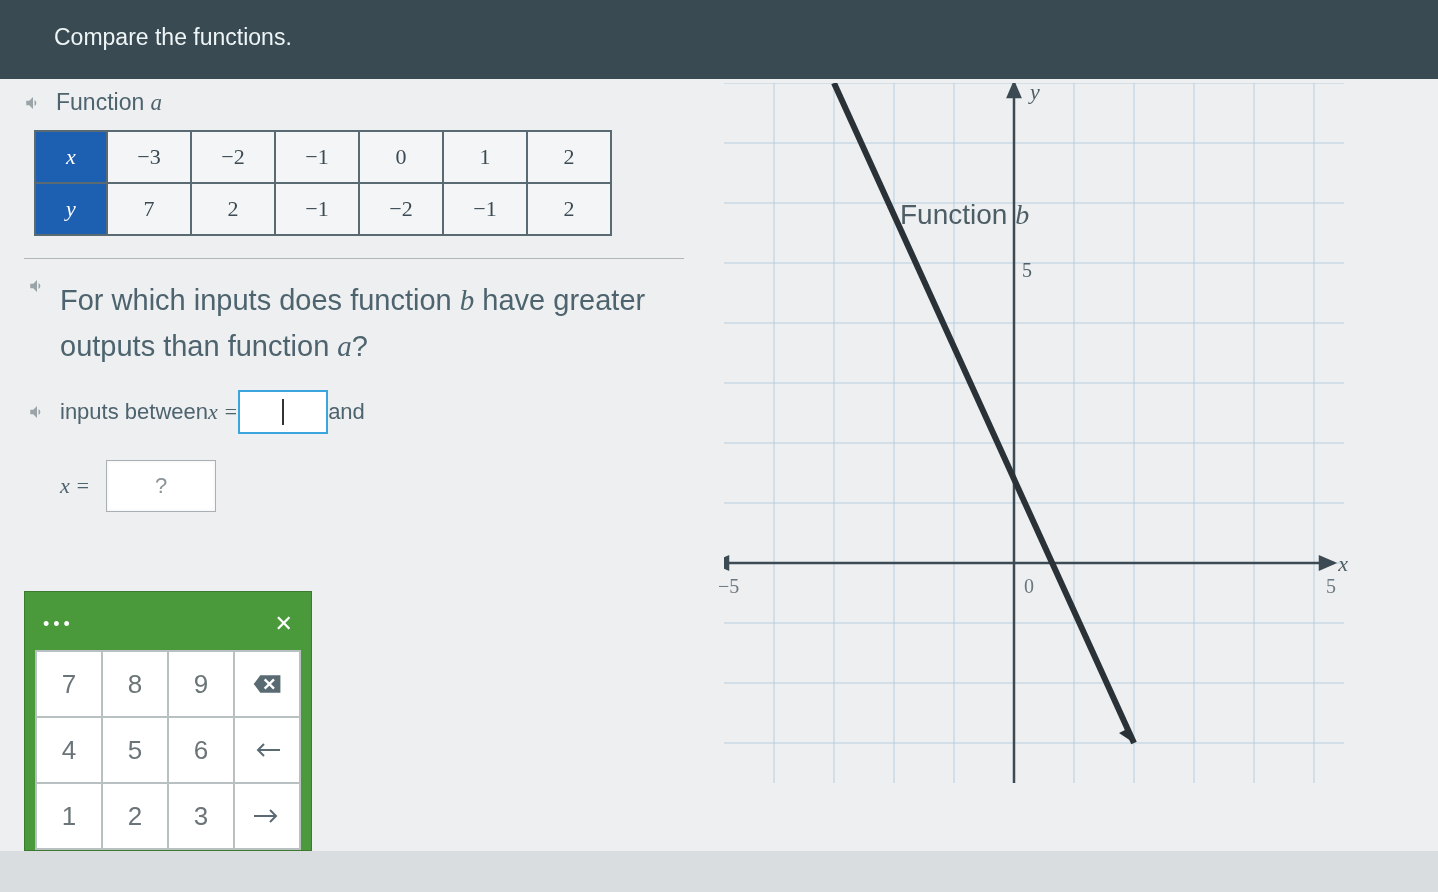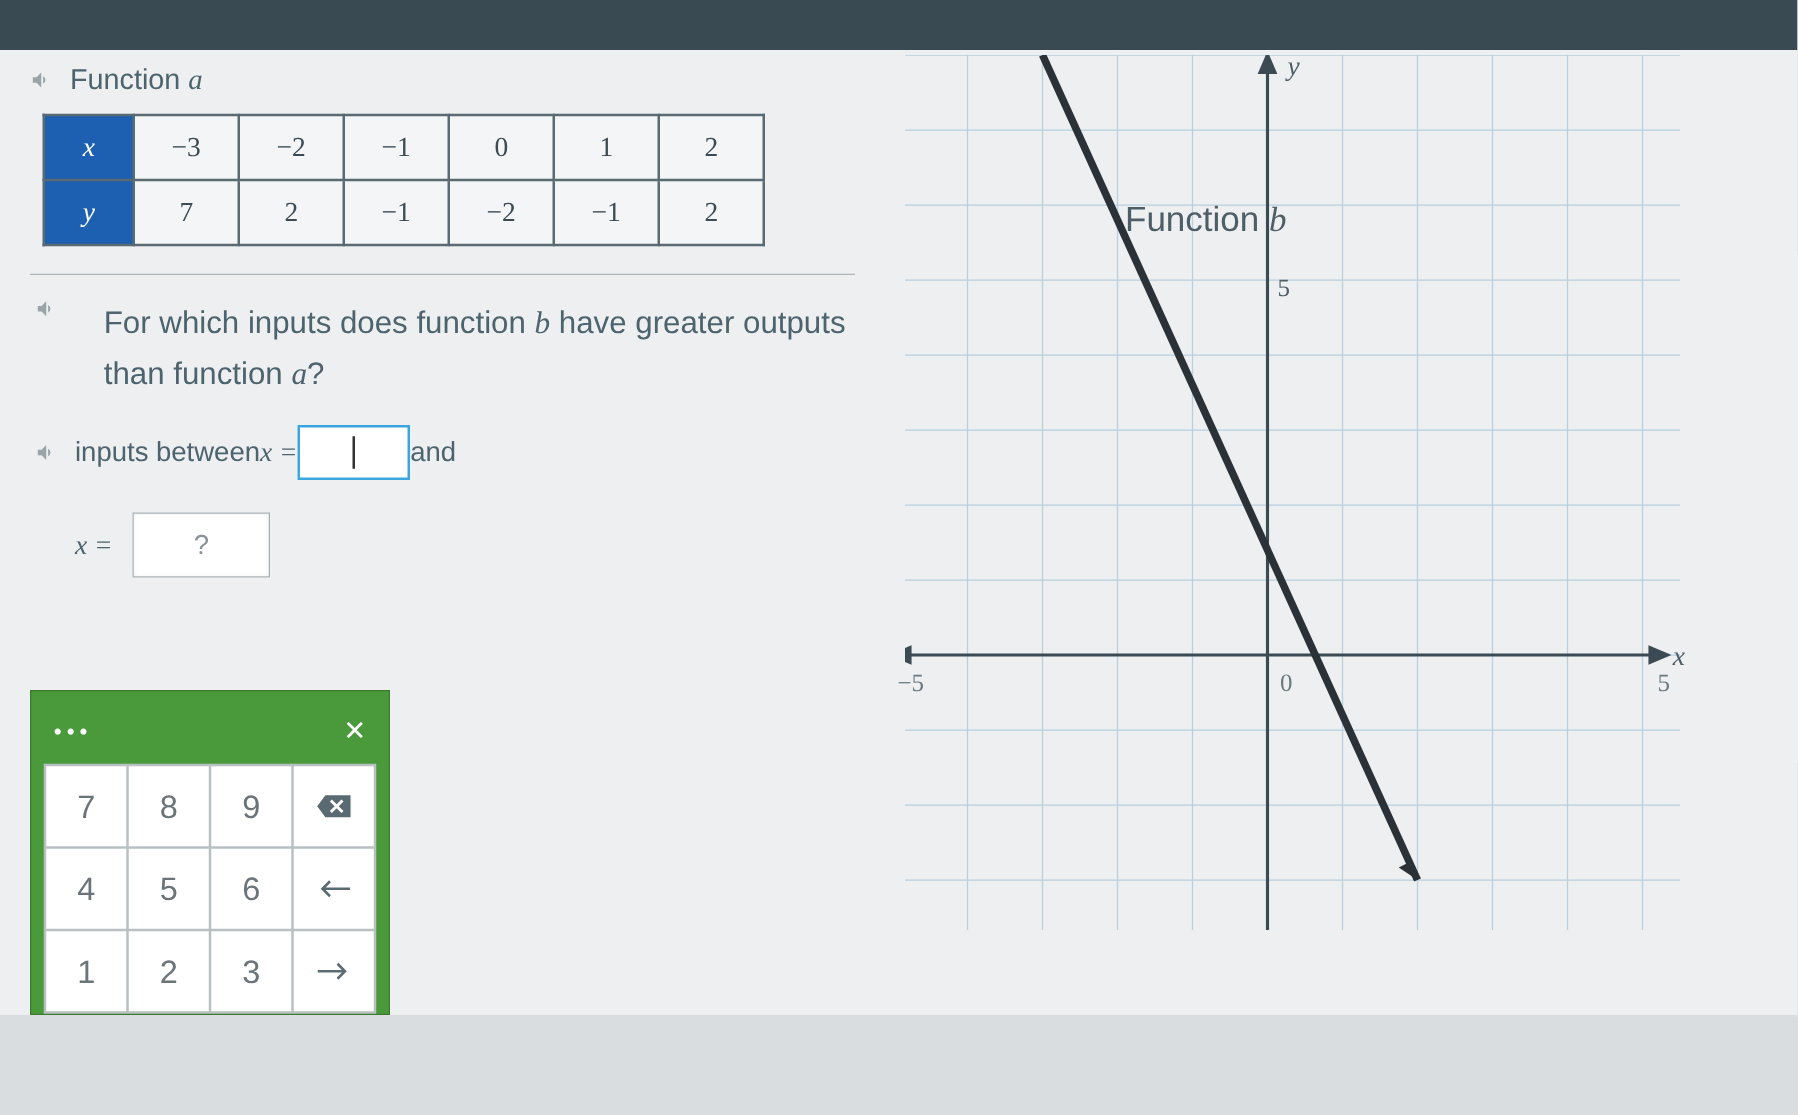--- a/index.html
+++ b/index.html
@@ -47,21 +47,21 @@
   table.fn-table th {
     background:#1d5fb0;
     color:#fff;
     font-style:italic;
     font-weight:normal;
     width:72px;
   }
 
   .hr { border:none; border-top:1px solid #aeb7ba; margin: 8px 0 18px 0; }
 
-  .question { font-size:25px; color:#4d636e; line-height:1.6; margin-left:4px; margin-bottom:20px; display:flex;gap:23px; }
+  .question { font-size:29px; color:#4d636e; line-height:1.6; margin-left:4px; margin-bottom:20px; display:flex; }
   .question .txt { flex:1; }
 
   .answer-row { display:flex; align-items:center; font-size:22px; color:#4d636e; margin-left:4px; margin-bottom:26px; gap:0; }
   .input-box {
     width:90px; height:44px; border:2px solid #3aa6dd; background:#fff; display:flex; align-items:center; justify-content:center;
   }
   .cursor { width:2px; height:26px; background:#333; animation:blink 1s step-end infinite; }
   @keyframes blink { 50% {opacity:0;} }
 
   .answer-row2 { display:flex; align-items:center; font-size:22px; color:#4d636e; margin-left:36px; gap:16px; margin-bottom:40px; }
@@ -104,20 +104,21 @@
   .tick5 { position:absolute; left:298px; top:176px; font-size:20px; color:#4e5e66; font-family:"Times New Roman",serif; }
   .tick0 { position:absolute; left:300px; top:492px; font-size:20px; color:#6a7880; font-family:"Times New Roman",serif; }
   .tickn5 { position:absolute; left:-6px; top:492px; font-size:20px; color:#6a7880; font-family:"Times New Roman",serif; }
   .tickp5 { position:absolute; right:8px; top:492px; font-size:20px; color:#6a7880; font-family:"Times New Roman",serif; }
 
 </style>
 </head>
 <body>
 
 <div class="header">
+  <div style="padding-left:30px;">Compare the functions.</div>
 </div>
 
 <div class="content">
   <div class="left-col">
 
     <div class="fn-a-label">
       <span class="speaker-micro">
         <svg viewBox="0 0 24 24" width="18" height="18" fill="currentColor">
             <path d="M3 9v6h4l5 5V4L7 9H3zm13.5 3a4.5 4.5 0 0 0-2.5-4v8a4.5 4.5 0 0 0 2.5-4z"></path>
           </svg>

